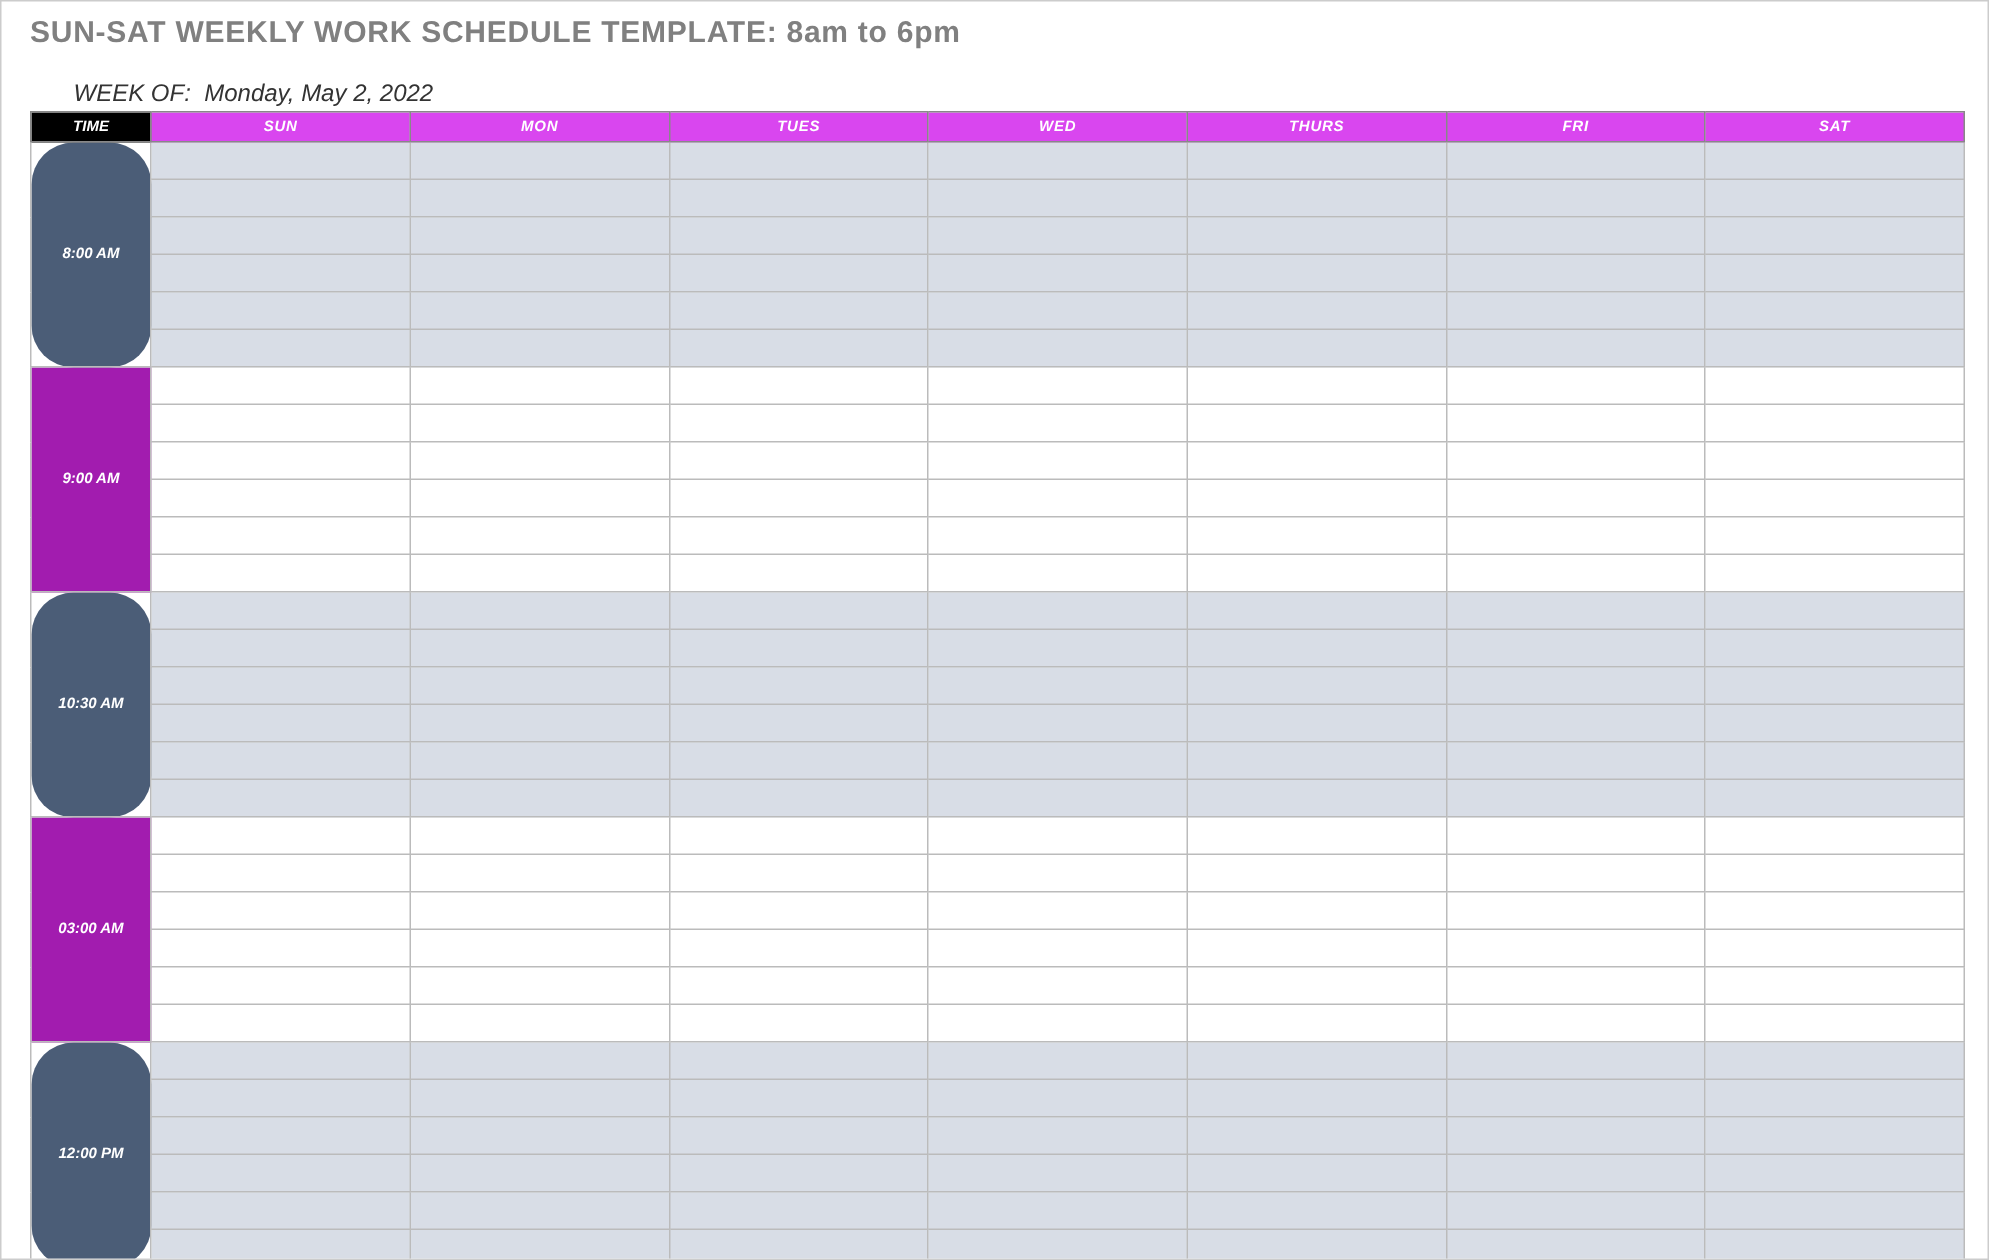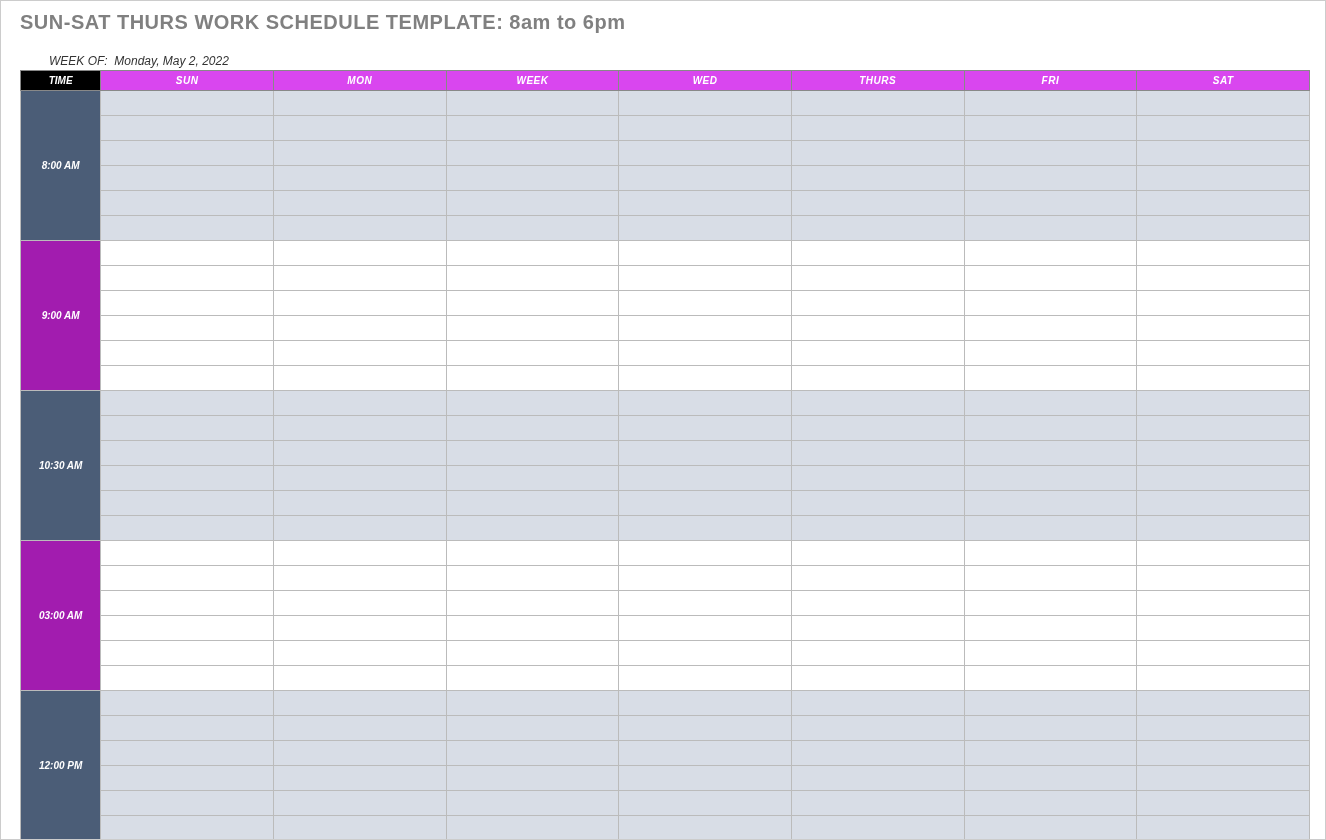--- a/index.html
+++ b/index.html
@@ -12,21 +12,21 @@
       border: 1px solid #ccc;
     }
     .title {
       font-size: 20px;
       font-weight: bold;
       color: #808080;
       padding: 10px 0 0 19px;
       letter-spacing: 0.5px;
     }
     .week-of {
-      font-size: 12px;
+      font-size: 16px;
       font-style: italic;
       color: #333;
       padding: 20px 0 2px 48px;
     }
     .schedule-table {
       border-collapse: collapse;
       width: 1290px;
       margin-left: 19px;
       font-size: 10px;
       color: #fff;
@@ -51,44 +51,44 @@
       padding: 0;
     }
     .time-cell {
       width: 80px;
       text-align: center;
       color: #ffffff;
       font-weight: bold;
       font-size: 10px;
       vertical-align: middle;
     }
-    .time-cell.dark-blue { background: #4b5d77; }
+    .time-cell.dark-blue { background: #4b5d77; border-radius: 28px; }
     .time-cell.gray { background: #a21caf; }
     .day-cell { width: 172px; }
     .day-cell.shaded { background: #d8dde6; }
     .day-cell.white { background: #ffffff; }
     .schedule-table th.time-header { width: 80px; }
   </style>
 </head>
 <body>
 
-<div class="title">SUN-SAT THURS WORK SCHEDULE TEMPLATE: 8am to 6pm</div>
+<div class="title">SUN-SAT WEEKLY WORK SCHEDULE TEMPLATE: 8am to 6pm</div>
 
 <div class="week-of">
   <span>WEEK OF:</span>
   &nbsp;<span>Monday, May 2, 2022</span>
 </div>
 
 <table class="schedule-table">
   <thead>
     <tr>
       <th class="time-header">TIME</th>
       <th class="day-header">SUN</th>
       <th class="day-header">MON</th>
-      <th class="day-header">WEEK</th>
+      <th class="day-header">TUES</th>
       <th class="day-header">WED</th>
       <th class="day-header">THURS</th>
       <th class="day-header">FRI</th>
       <th class="day-header">SAT</th>
     </tr>
   </thead>
   <tbody id="schedule-body">
   <tr>
         <td class="time-cell dark-blue" rowspan="6">8:00 AM</td>
         <td class="day-cell shaded"></td>

